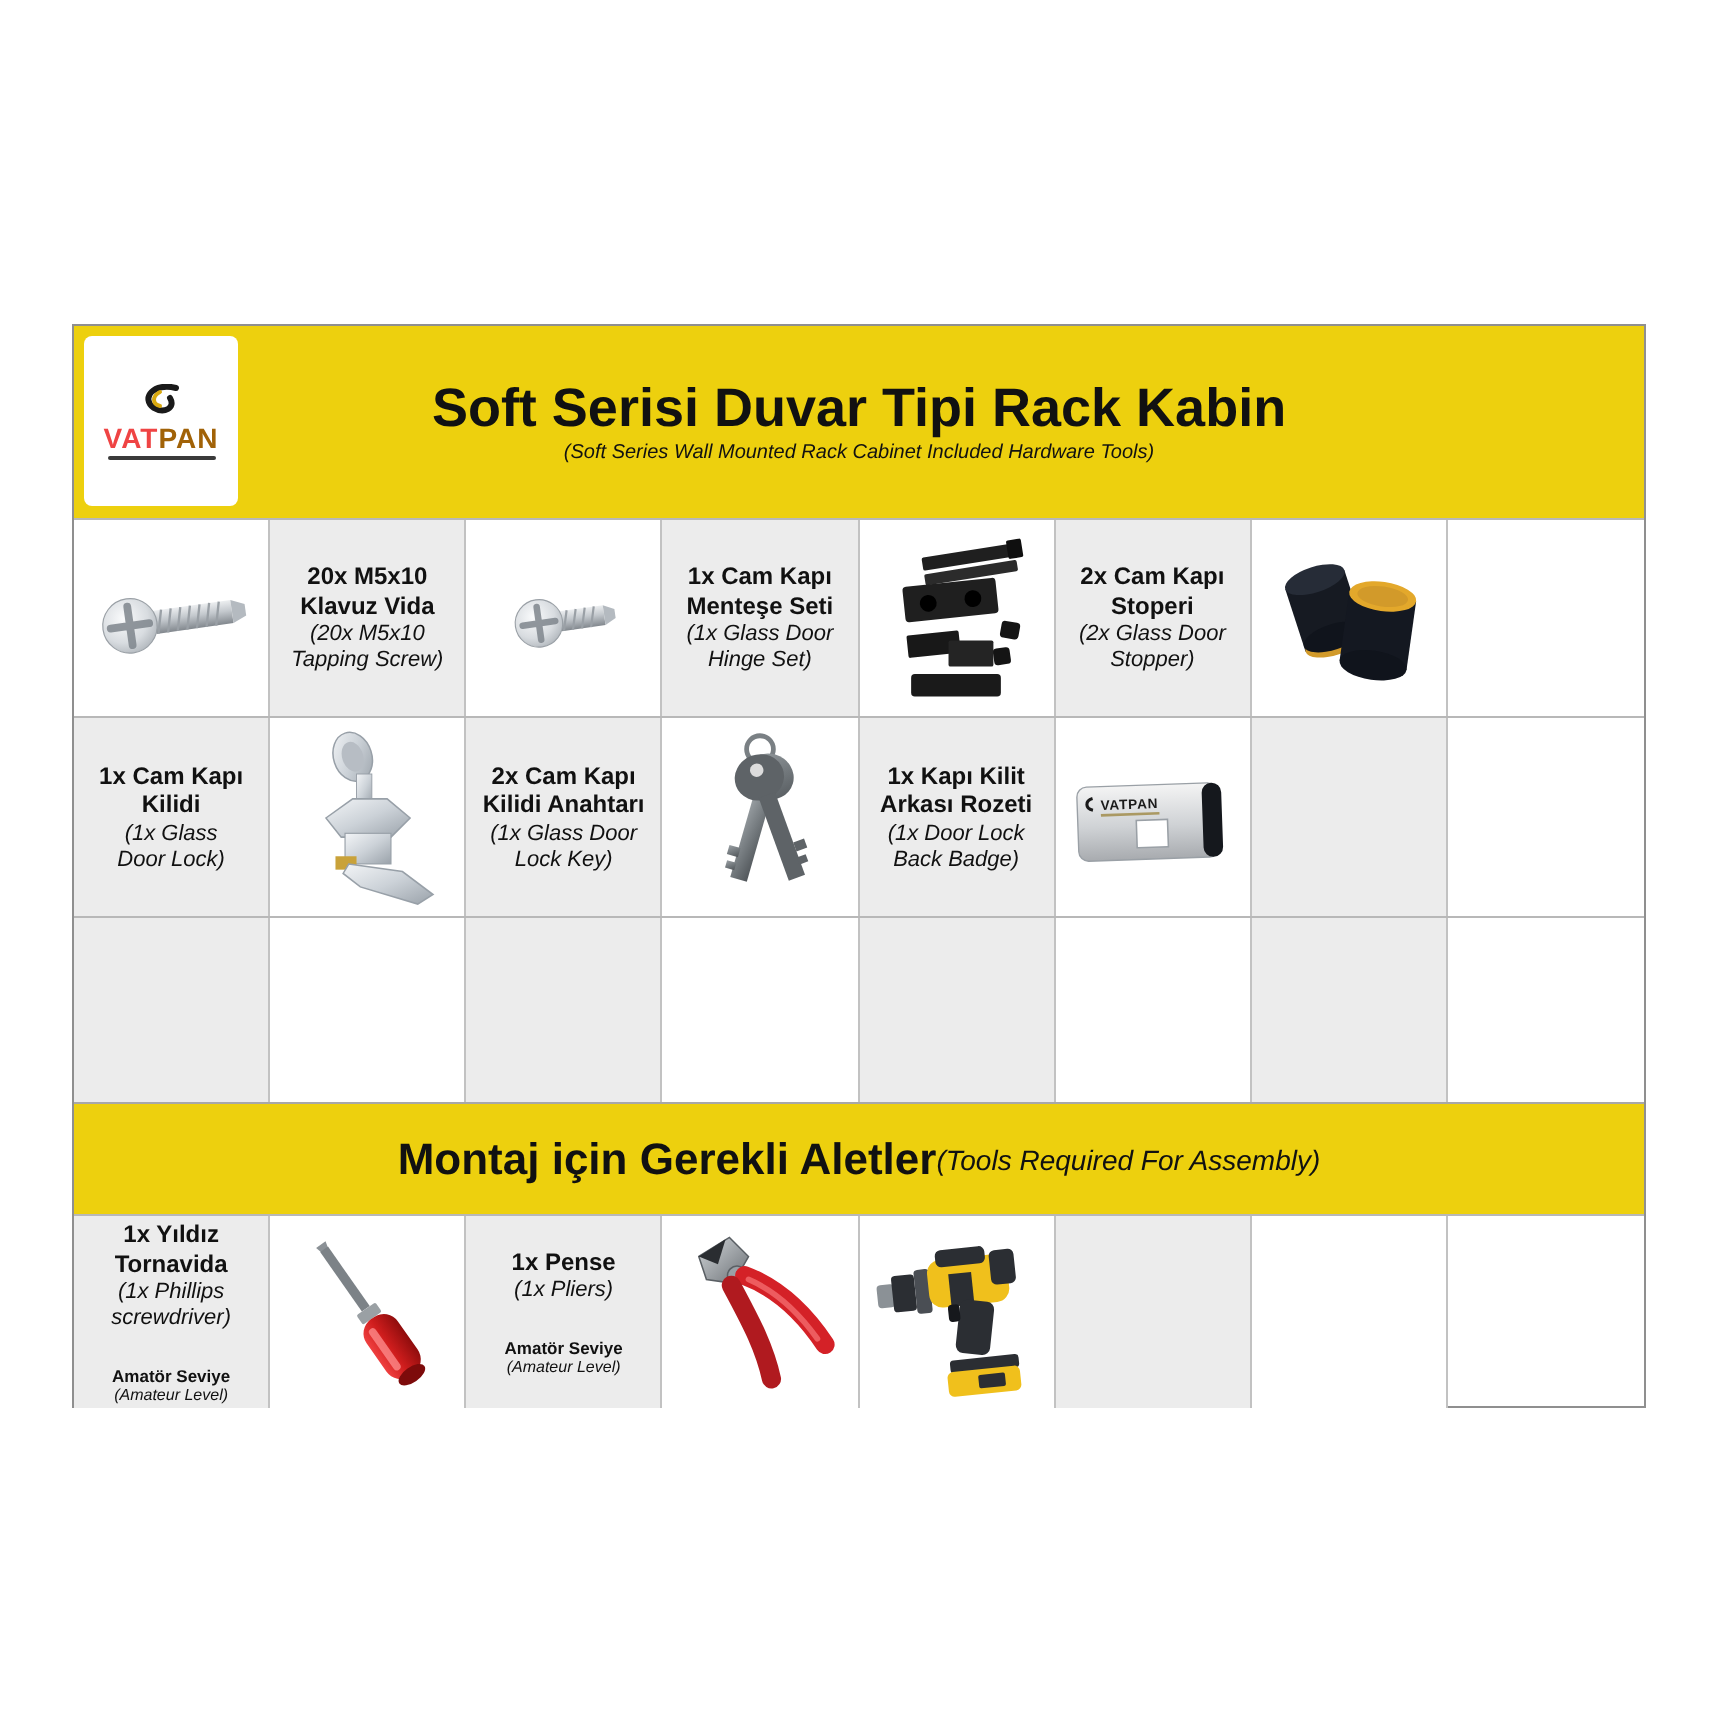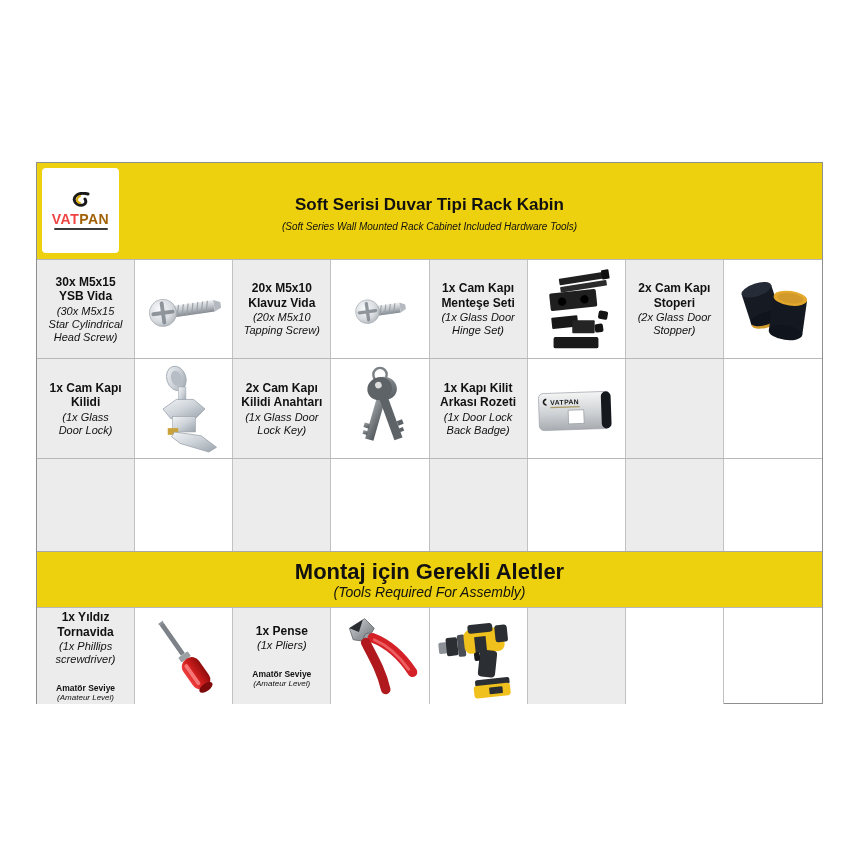--- a/index.html
+++ b/index.html
@@ -19,21 +19,21 @@
     display:flex;flex-direction:column;align-items:center;justify-content:center;
   }
   .logo-box{
     position:absolute;left:5px;top:5px;width:77px;height:85px;background:#ffffff;
     border-radius:4px;display:flex;flex-direction:column;align-items:center;justify-content:center;gap:2px;
   }
   .logo-word{font-size:14px;font-weight:bold;letter-spacing:.5px;line-height:14px;}
   .logo-word .vat{color:#ef4444;}
   .logo-word .pan{color:#a16207;}
   .logo-tagline{width:54px;height:2px;background:#3a3a3a;border-radius:1px;}
-  .hdr-title{font-size:17px;font-weight:bold;line-height:27px;text-align:right;}
+  .hdr-title{font-size:27px;font-weight:bold;line-height:27px;text-align:right;}
   .hdr-sub{font-size:10px;font-style:italic;margin-top:3px;text-align:center;}
   
   .row{display:grid;grid-template-columns:repeat(8,1fr);border-top:1px solid #b8b8b8;}
   .row-h1{height:98px;flex:0 0 98px;}
   .row-h2{height:99px;flex:0 0 99px;}
   .row-h3{height:92px;flex:0 0 92px;}
   .row-h4{flex:1 1 auto;}
   .cell{
     border-right:1px solid #c2c2c2;box-sizing:border-box;
     display:flex;flex-direction:column;align-items:center;justify-content:center;
@@ -42,21 +42,21 @@
   .cell:nth-child(8){border-right:none;}
   .cell.text{background:#ececec;padding:2px 3px;text-align:center;}
   .cell.img{background:#ffffff;}
   .item-title{font-size:12px;font-weight:bold;line-height:14.5px;white-space:pre-line;}
   .item-sub{font-size:11px;font-style:italic;line-height:13px;white-space:pre-line;margin-top:1px;}
   .item-level{font-size:8.5px;font-weight:bold;line-height:10px;margin-top:17px;}
   .item-level-sub{font-size:8px;font-style:italic;line-height:9px;}
   
   .band-tools{
     height:55px;flex:0 0 55px;background:#edd00e;border-top:1px solid #a8a8a8;
-    display:flex;flex-direction:column;align-items:center;justify-content:center;
+    display:flex;flex-direction:row;align-items:center;justify-content:center;
   }
   .band-tools .t1{font-size:22px;font-weight:bold;line-height:24px;}
   .band-tools .t2{font-size:14px;font-style:italic;line-height:16px;}
   svg{display:block;}
 </style>
 </head>
 <body>
 
 <div class="card">
 
@@ -67,27 +67,20 @@
         <path d="M12 4 C8 6 8 10 12 11" fill="none" stroke="#d9a90f" stroke-width="2" stroke-linecap="round"></path>
       </svg>
       <div class="logo-word"><span class="vat">VAT</span><span class="pan">PAN</span></div>
       <div class="logo-tagline"></div>
     </div>
     <div class="hdr-title">Soft Serisi Duvar Tipi Rack Kabin</div>
     <div class="hdr-sub">(Soft Series Wall Mounted Rack Cabinet Included Hardware Tools)</div>
   </div>
 
   <div class="row row-h1">
-    <div class="cell text">
-      <div class="item-title">30x M5x15
-YSB Vida</div>
-      <div class="item-sub">(30x M5x15
-Star Cylindrical
-Head Screw)</div>
-    </div>
     <div class="cell img">
       <svg width="90" height="68" viewBox="0 0 92 70">
         <defs>
           <radialGradient id="hd1" cx="40%" cy="35%" r="75%">
               <stop offset="0%" stop-color="#fafbfc"></stop>
               <stop offset="60%" stop-color="#d8dce0"></stop>
               <stop offset="100%" stop-color="#a9afb5"></stop>
             </radialGradient>
           <linearGradient id="sh1" x1="0" y1="0" x2="0" y2="1">
               <stop offset="0%" stop-color="#eceef0"></stop>

